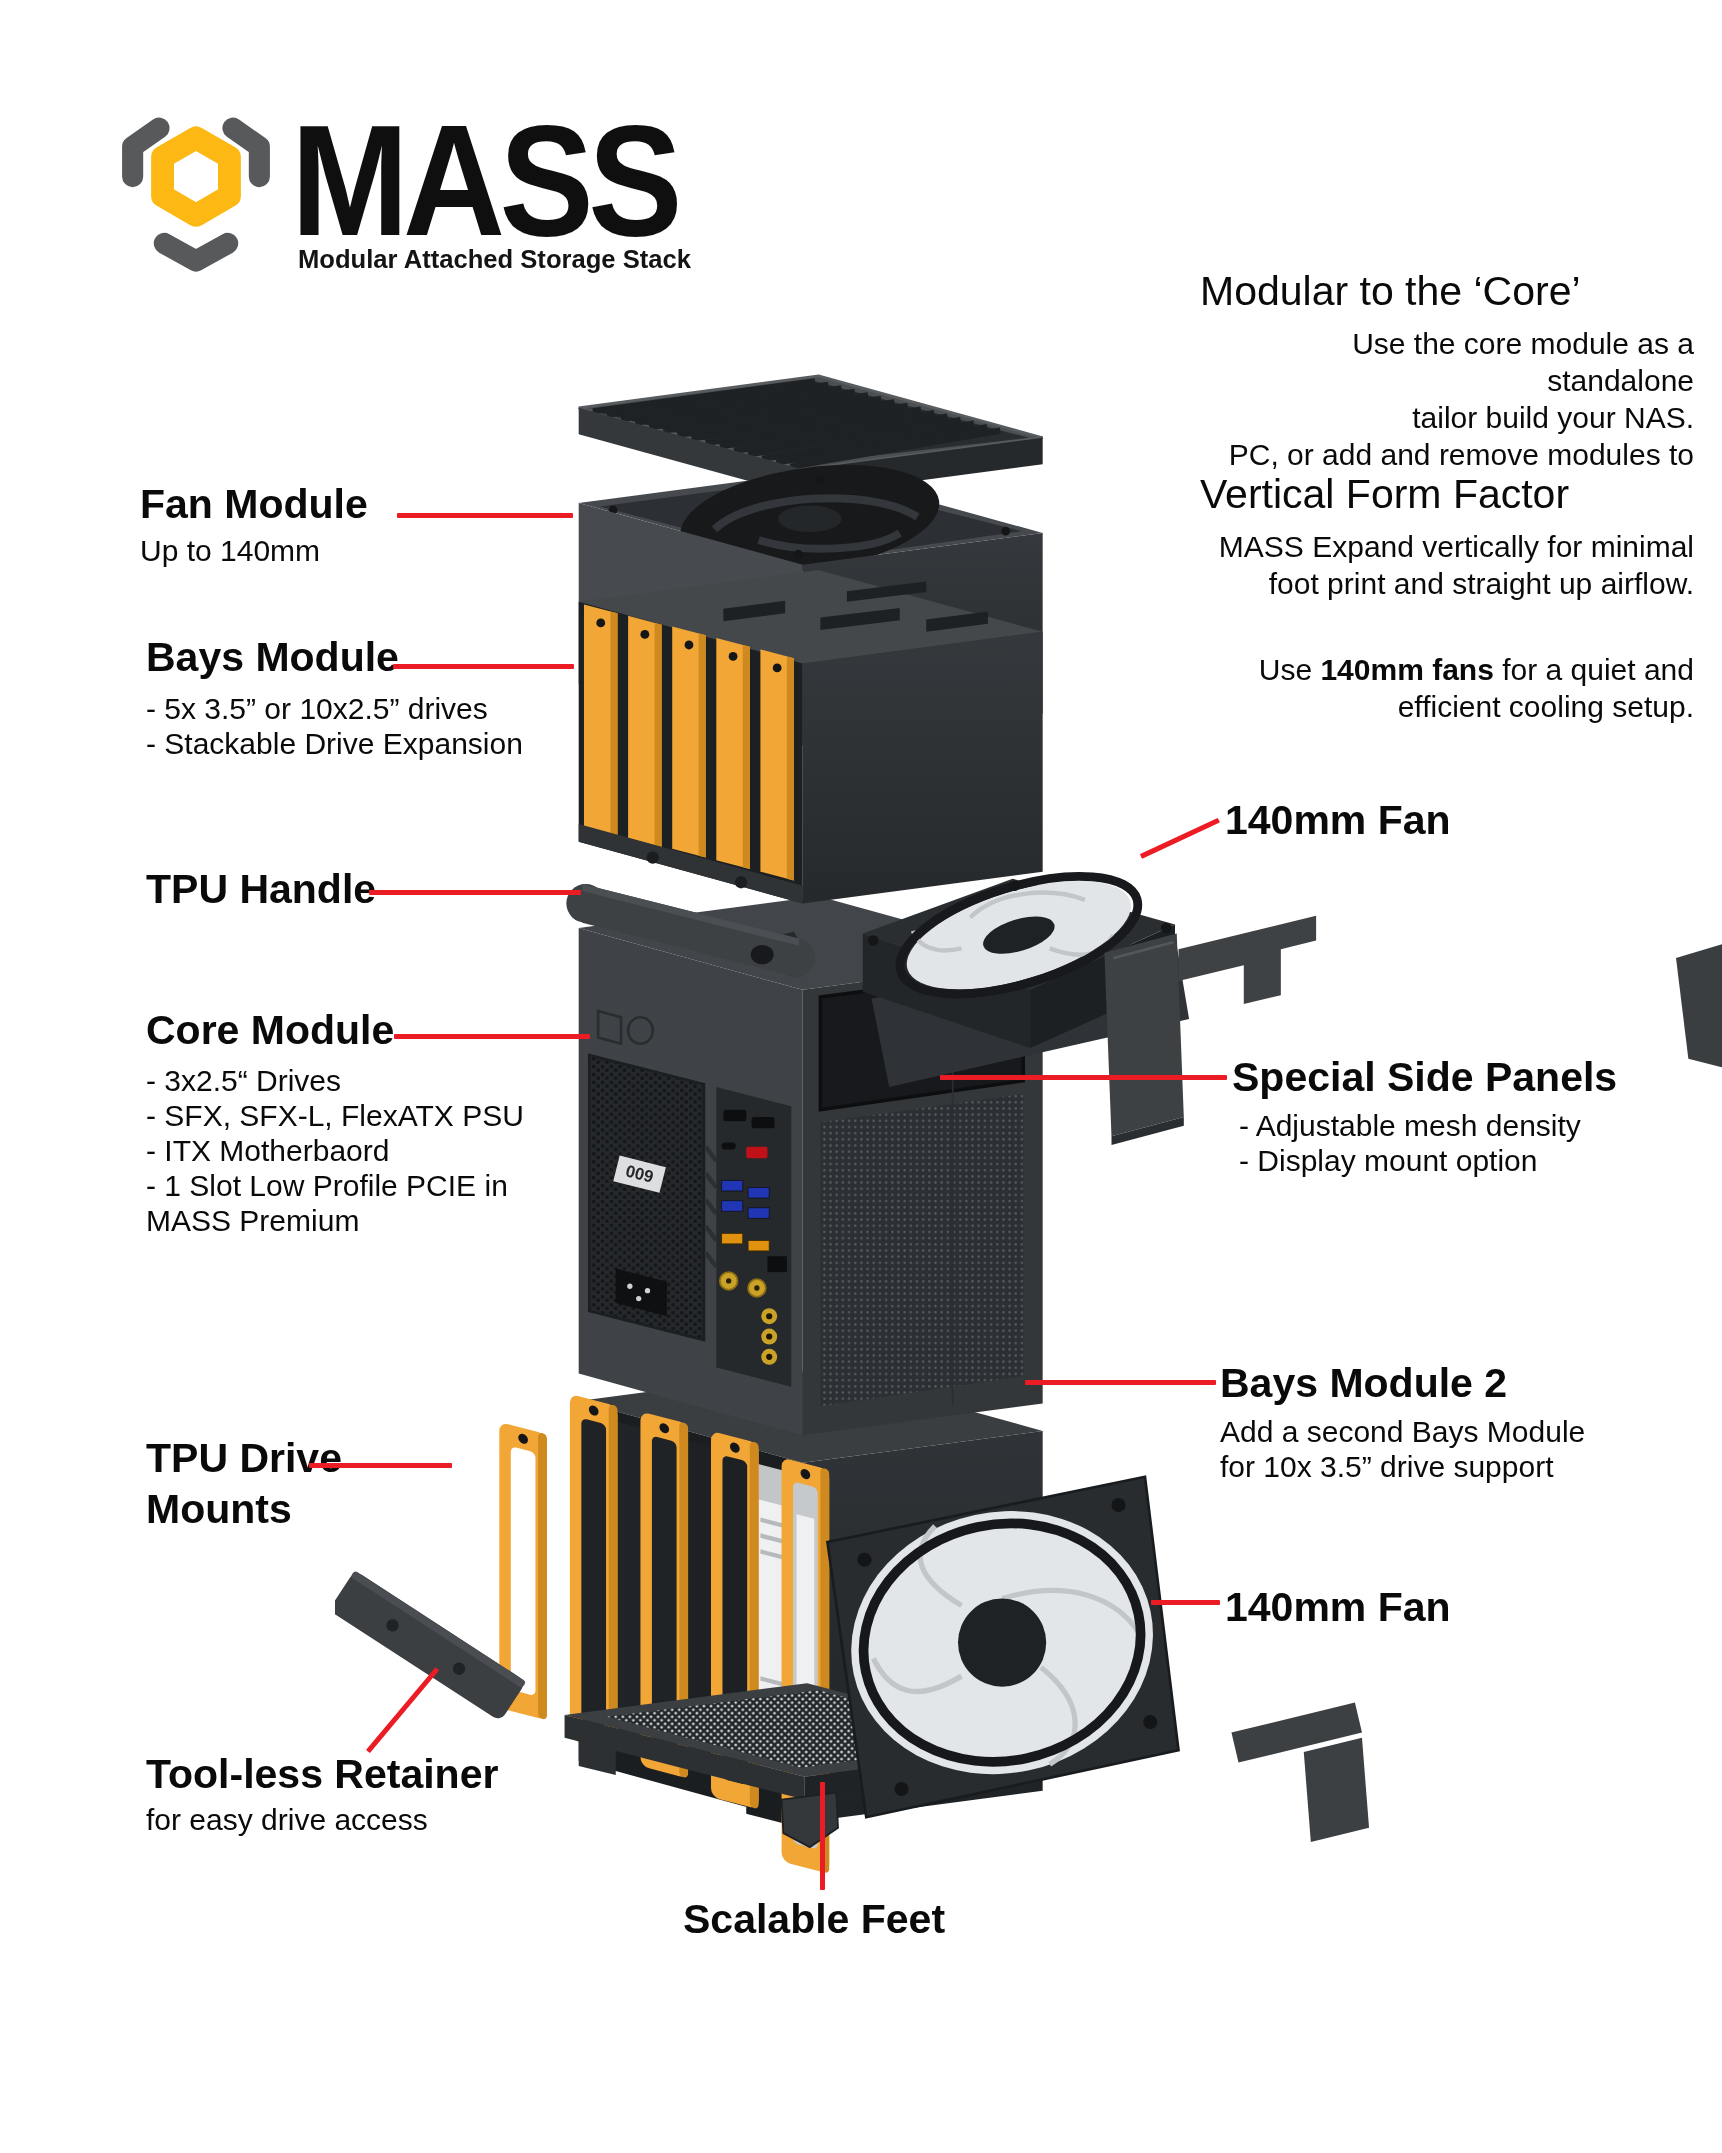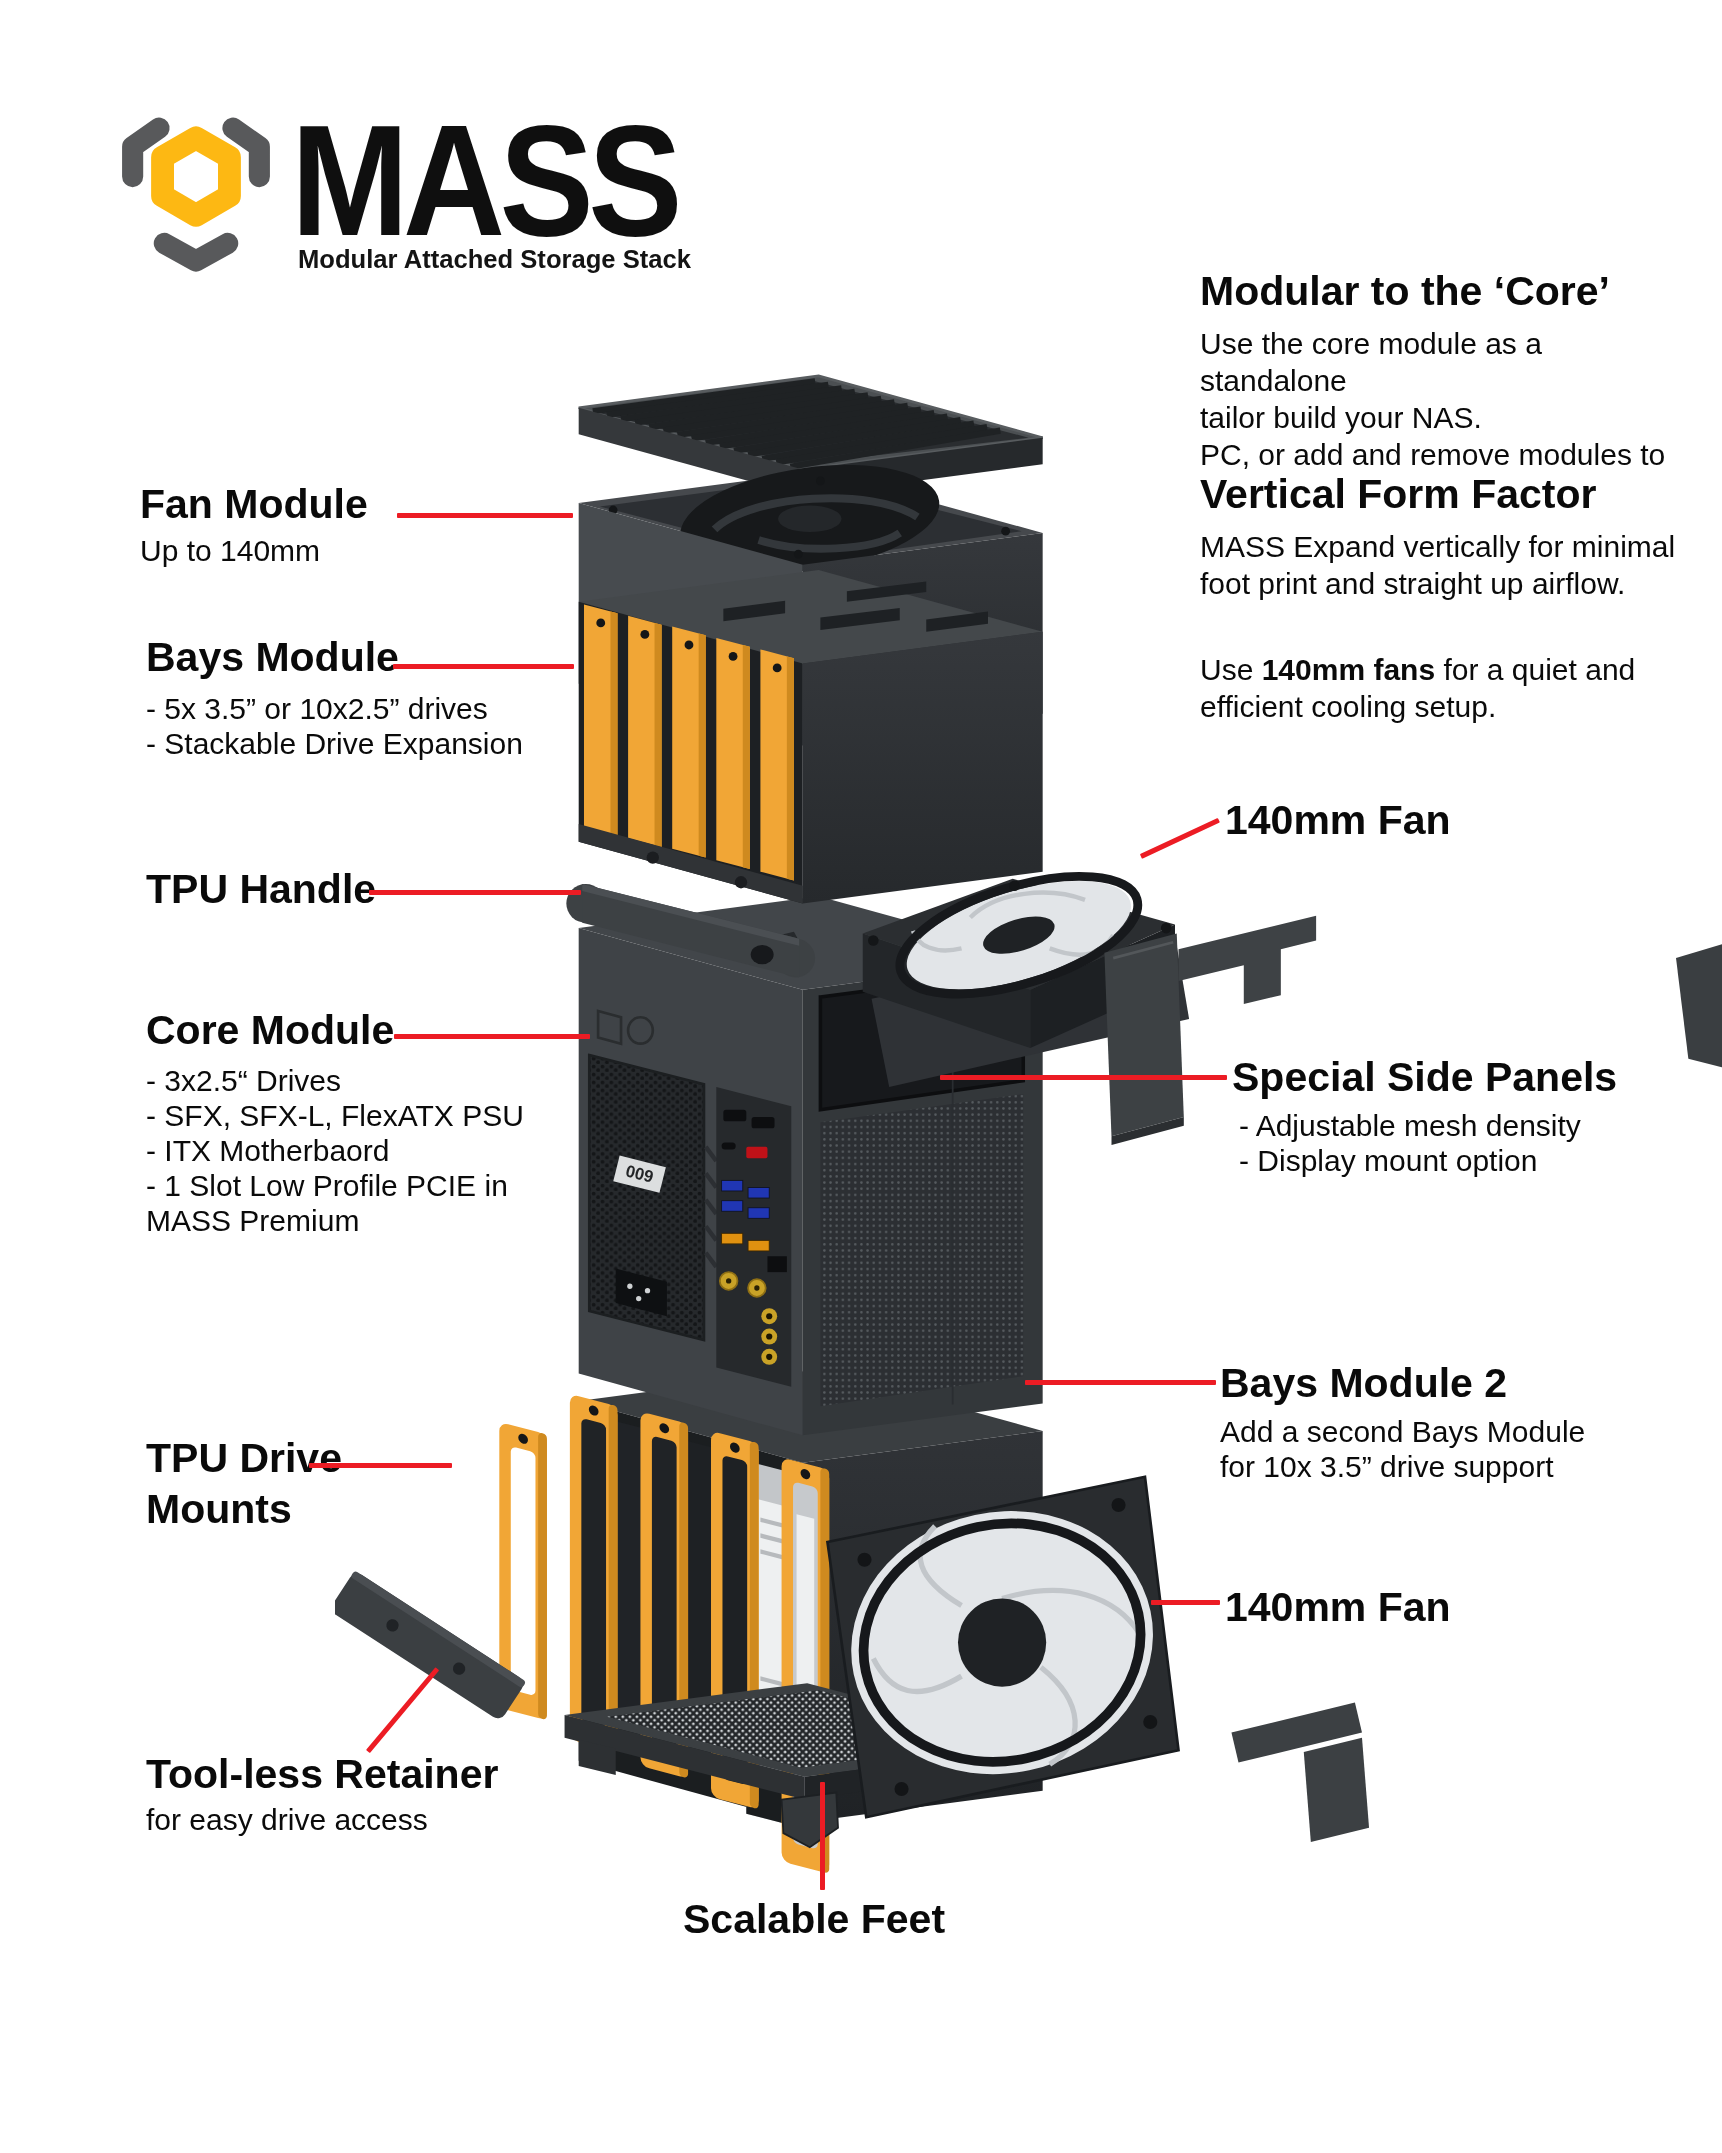--- a/index.html
+++ b/index.html
@@ -11,22 +11,22 @@
   
   .brand-title{
     position:absolute;left:291px;top:102px;font-size:157px;line-height:1;font-weight:900;
     letter-spacing:-6.2px;transform:scaleX(.9);transform-origin:left top;color:#0f0f0f;
   }
   .brand-sub{
     position:absolute;left:298px;top:245px;font-size:25.6px;font-weight:700;color:#141414;letter-spacing:0px;
   }
   
   .feature{position:absolute;left:1200px;width:494px;}
-  .feature-title{font-size:41px;font-weight:700;line-height:1.05;margin:0 0 12.4px 0;color:#0a0a0a;}
-  .feature-line{font-size:30px;line-height:37px;font-weight:400;color:#0a0a0a;}
+  .feature-title{font-size:41px;font-weight:400;line-height:1.05;margin:0 0 12.4px 0;color:#0a0a0a;}
+  .feature-line{font-size:30px;line-height:37px;font-weight:400;color:#0a0a0a;text-align:right;}
   .bold{font-weight:700;}
   
   .callout-title{font-size:41px;font-weight:700;line-height:1.08;color:#0a0a0a;white-space:nowrap;}
   .callout-line{font-size:30px;line-height:35px;font-weight:400;color:#0a0a0a;white-space:nowrap;}
   
   .leader{position:absolute;background:#ec1c24;height:5.3px;border-radius:0.9px;}
   .leader.v{width:5.3px;}
   .leader.diag{transform-origin:0 50%;}
 </style>
 </head>

